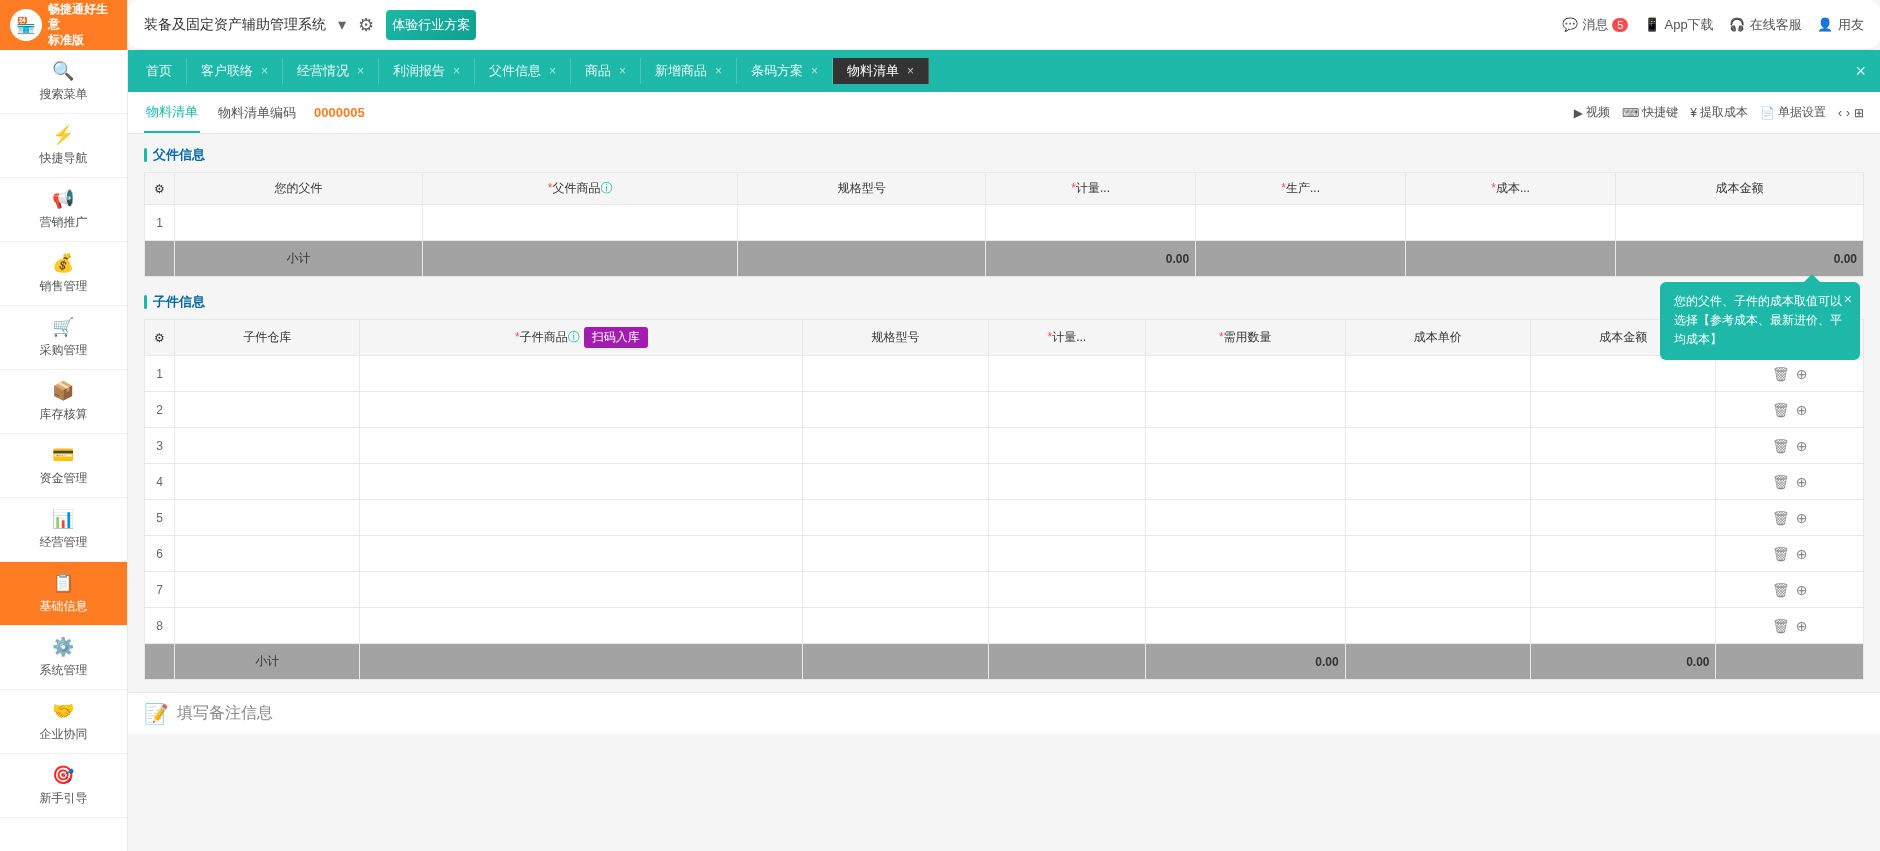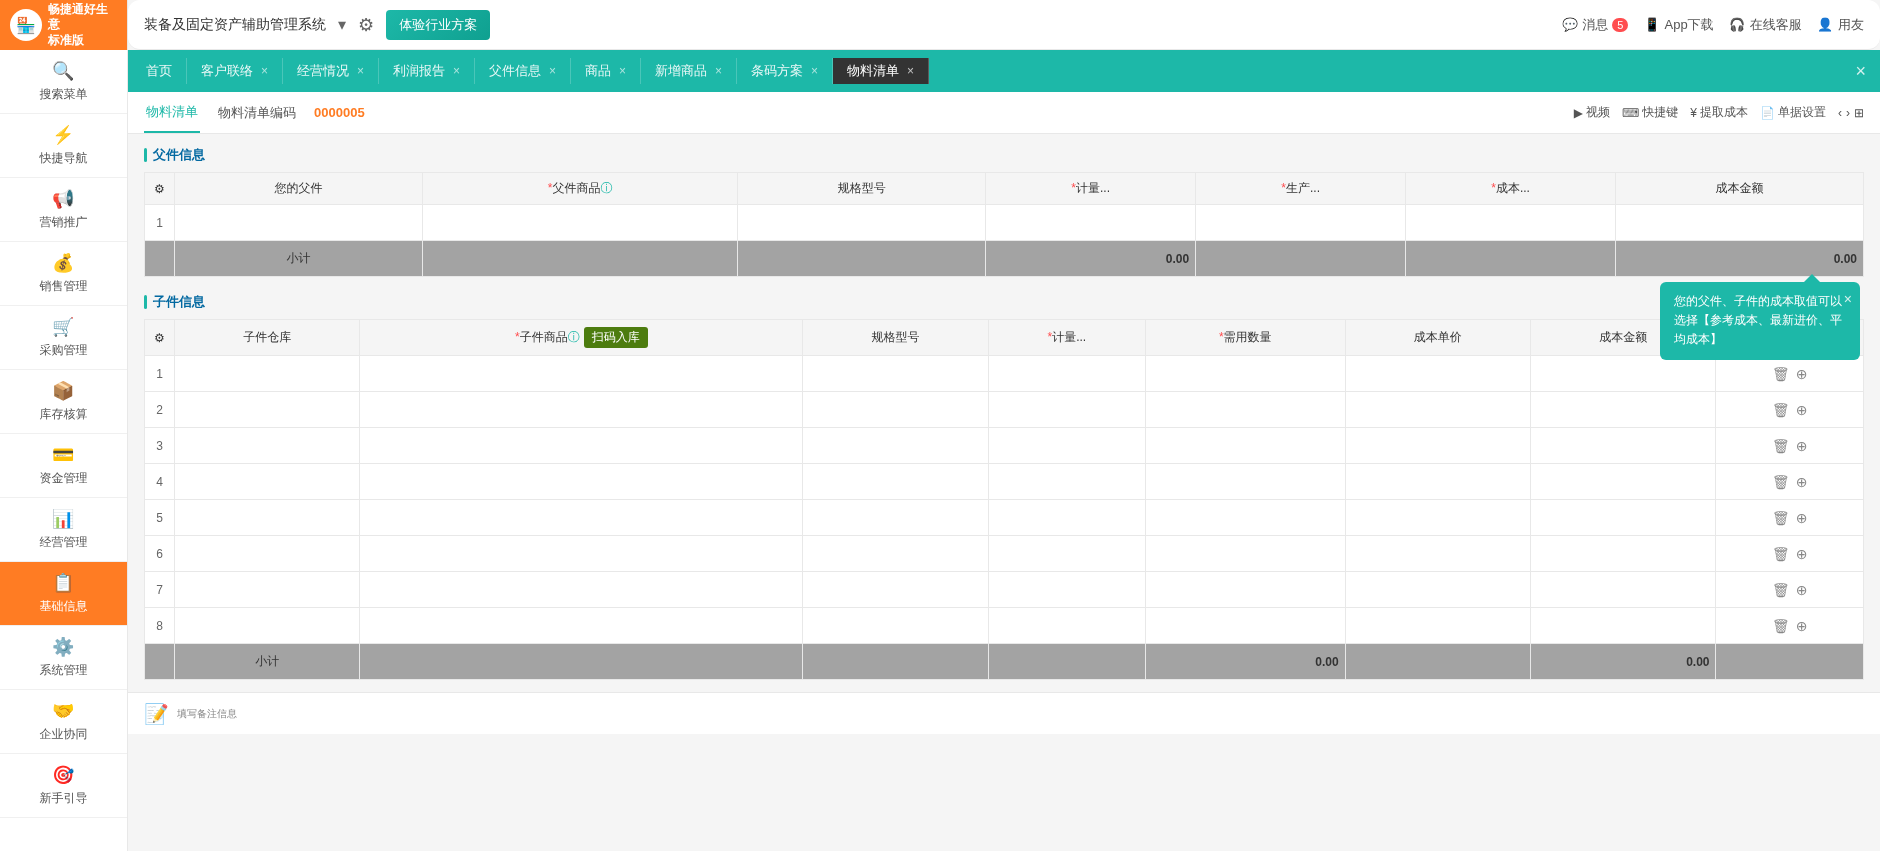--- a/index.html
+++ b/index.html
@@ -82,21 +82,21 @@
       cursor: pointer;
       font-size: 16px;
       color: #666;
     }
     .gear-icon { color: #666; font-size: 18px; cursor: pointer; }
     .trial-btn {
       background: linear-gradient(135deg, #1db8a8, #0fa090);
       color: #fff;
       border: none;
       border-radius: 4px;
-      padding: 6px 13px;
+      padding: 6px 6px;
       cursor: pointer;
       font-size: 13px;
     }
     .top-header-right {
       display: flex;
       align-items: center;
       gap: 16px;
     }
     .header-action {
       display: flex;
@@ -245,21 +245,21 @@
     }
     .subtotal-row td {
       font-weight: 500;
     }
     .required-mark { color: #ff4d4f; }
     .info-icon { color: #1db8a8; cursor: pointer; font-size: 12px; }
     .col-gear { width: 30px; }
 
     
     .scan-btn {
-      background: #4d7c0f;
+      background: #a21caf;
       color: #fff;
       border: none;
       border-radius: 3px;
       padding: 2px 8px;
       font-size: 12px;
       cursor: pointer;
     }
 
     
     .action-icons {
@@ -310,21 +310,21 @@
     .bottom-bar {
       background: #fff;
       border-top: 1px solid #e8e8e8;
       height: 42px;
       display: flex;
       align-items: center;
       padding: 0 16px;
       gap: 8px;
     }
     .bottom-icon { color: #1db8a8; font-size: 20px; }
-    .bottom-text { font-size: 10px; color: #888; }
+    .bottom-text { font-size: 16px; color: #888; }
 
     .table-container {
       position: relative;
     }
 
     .header-th-with-btn {
       display: flex;
       align-items: center;
       justify-content: center;
       gap: 4px;

